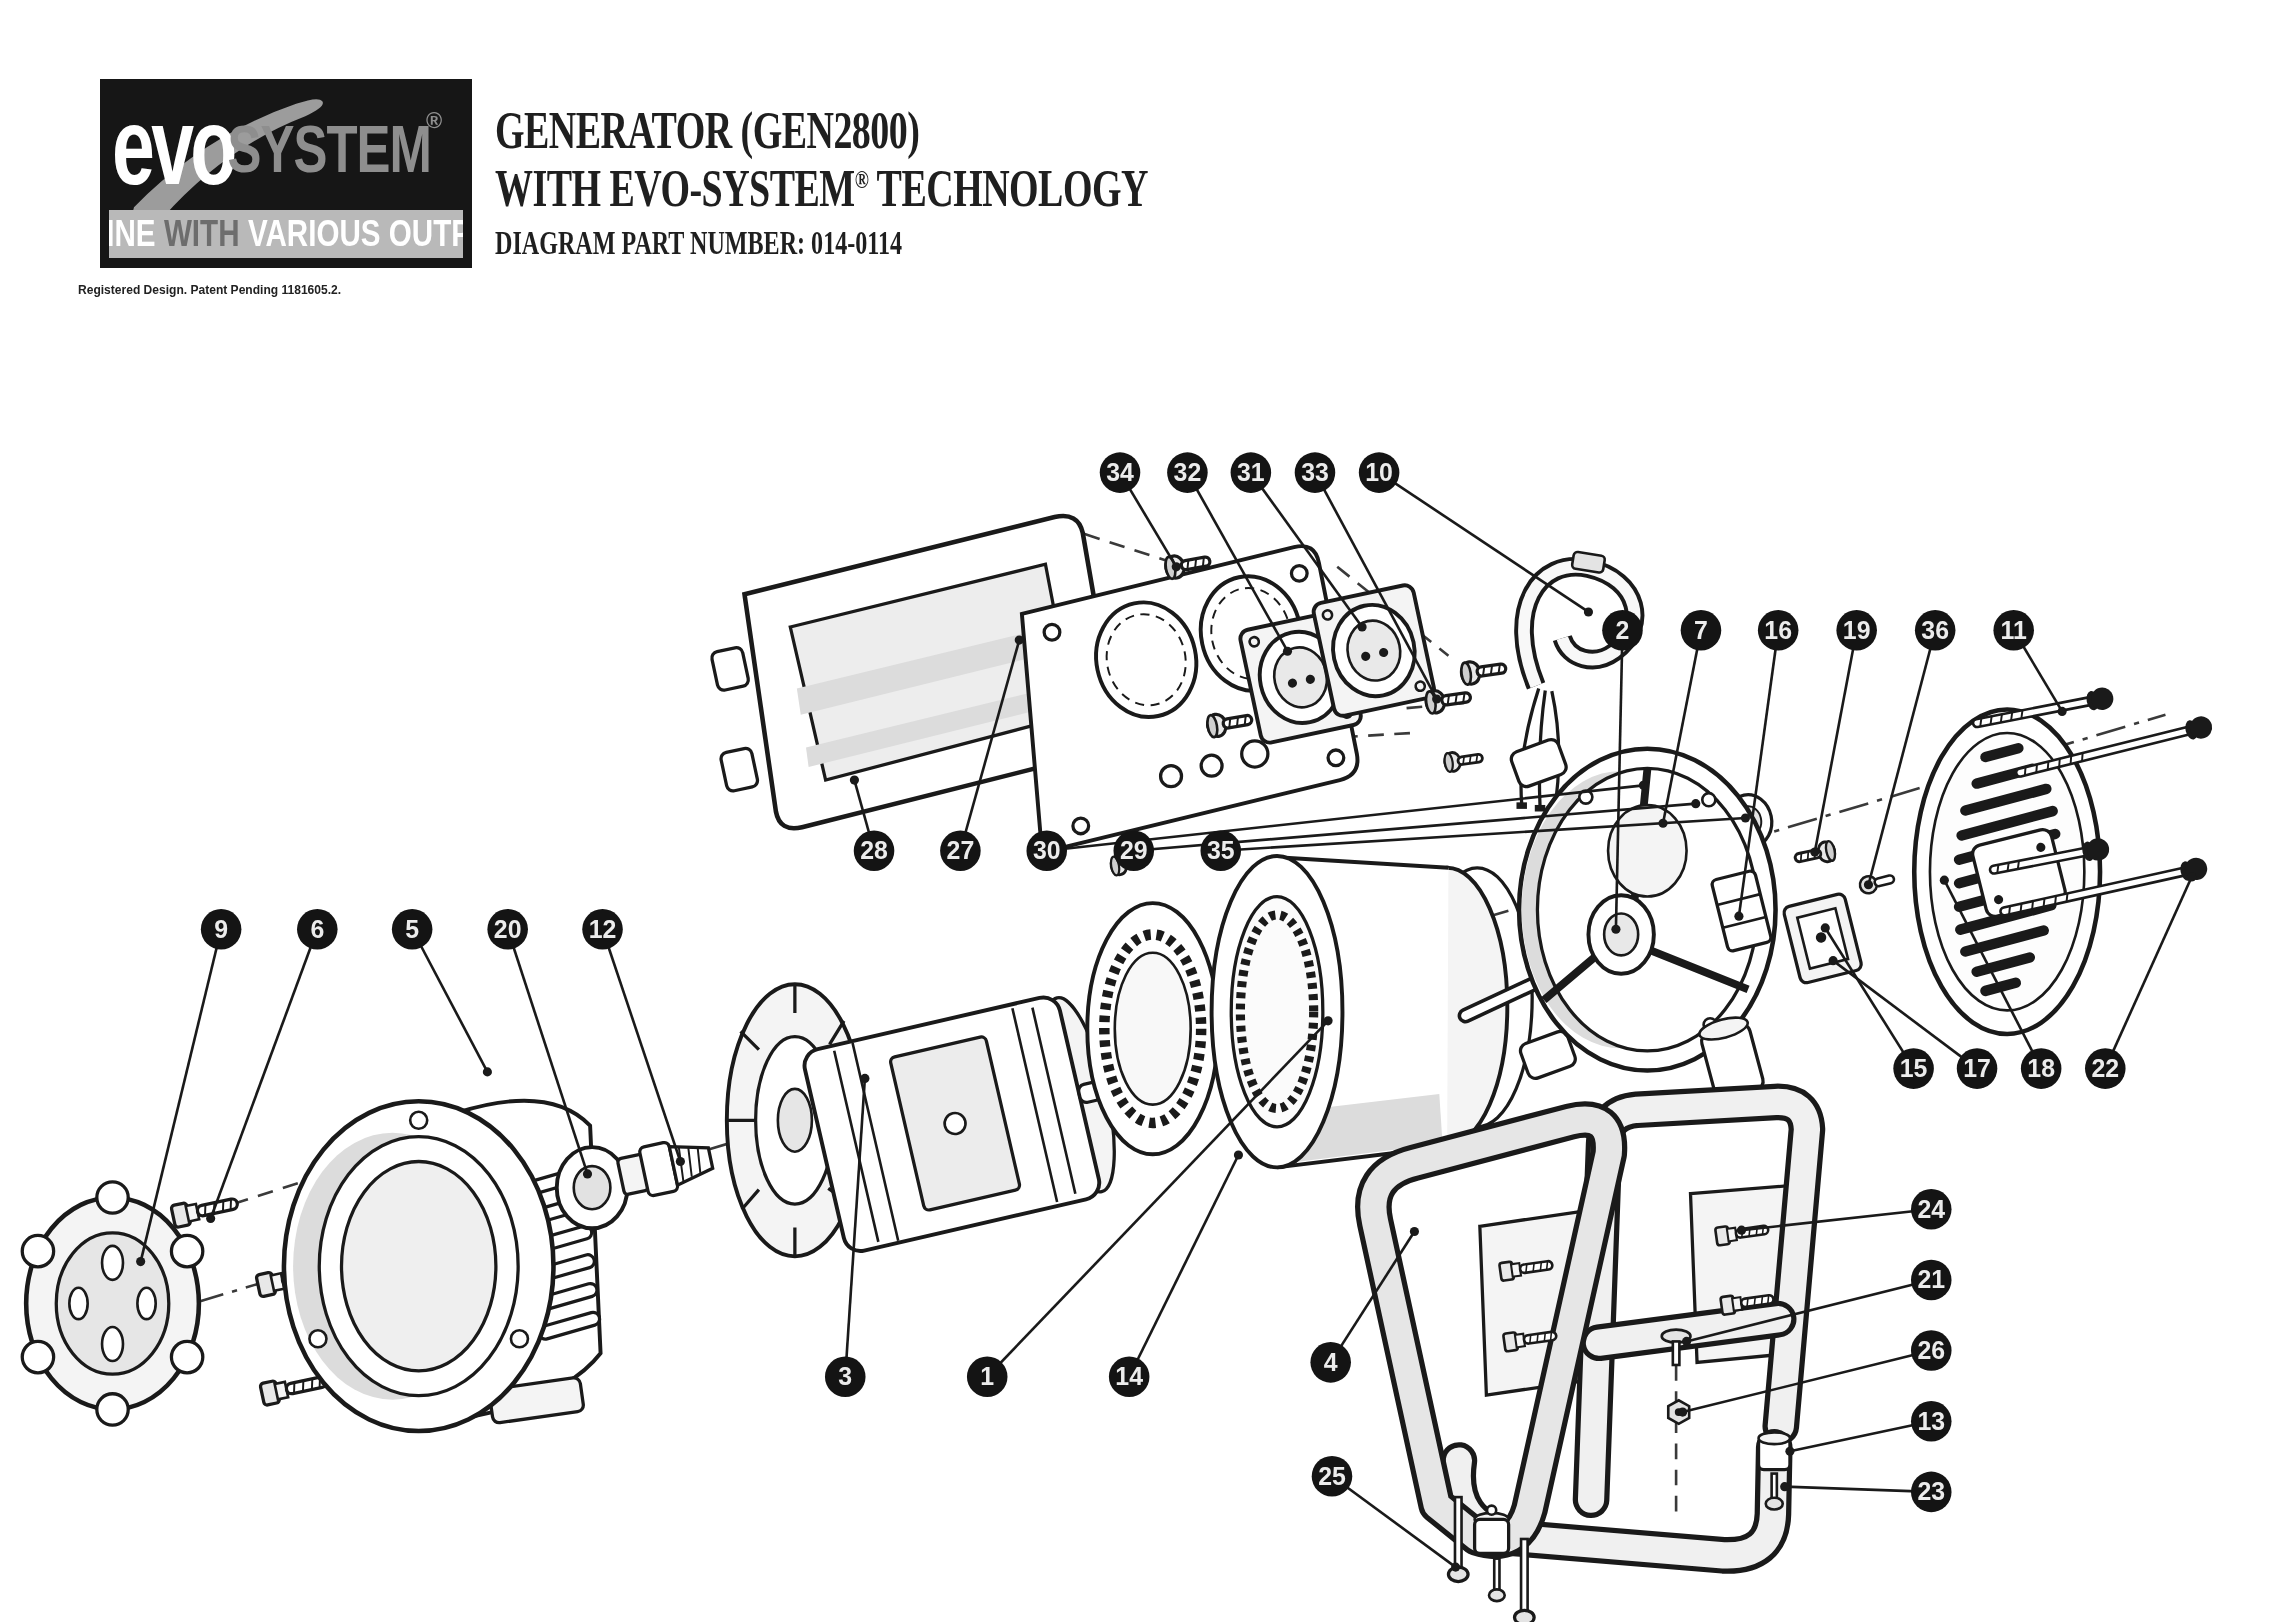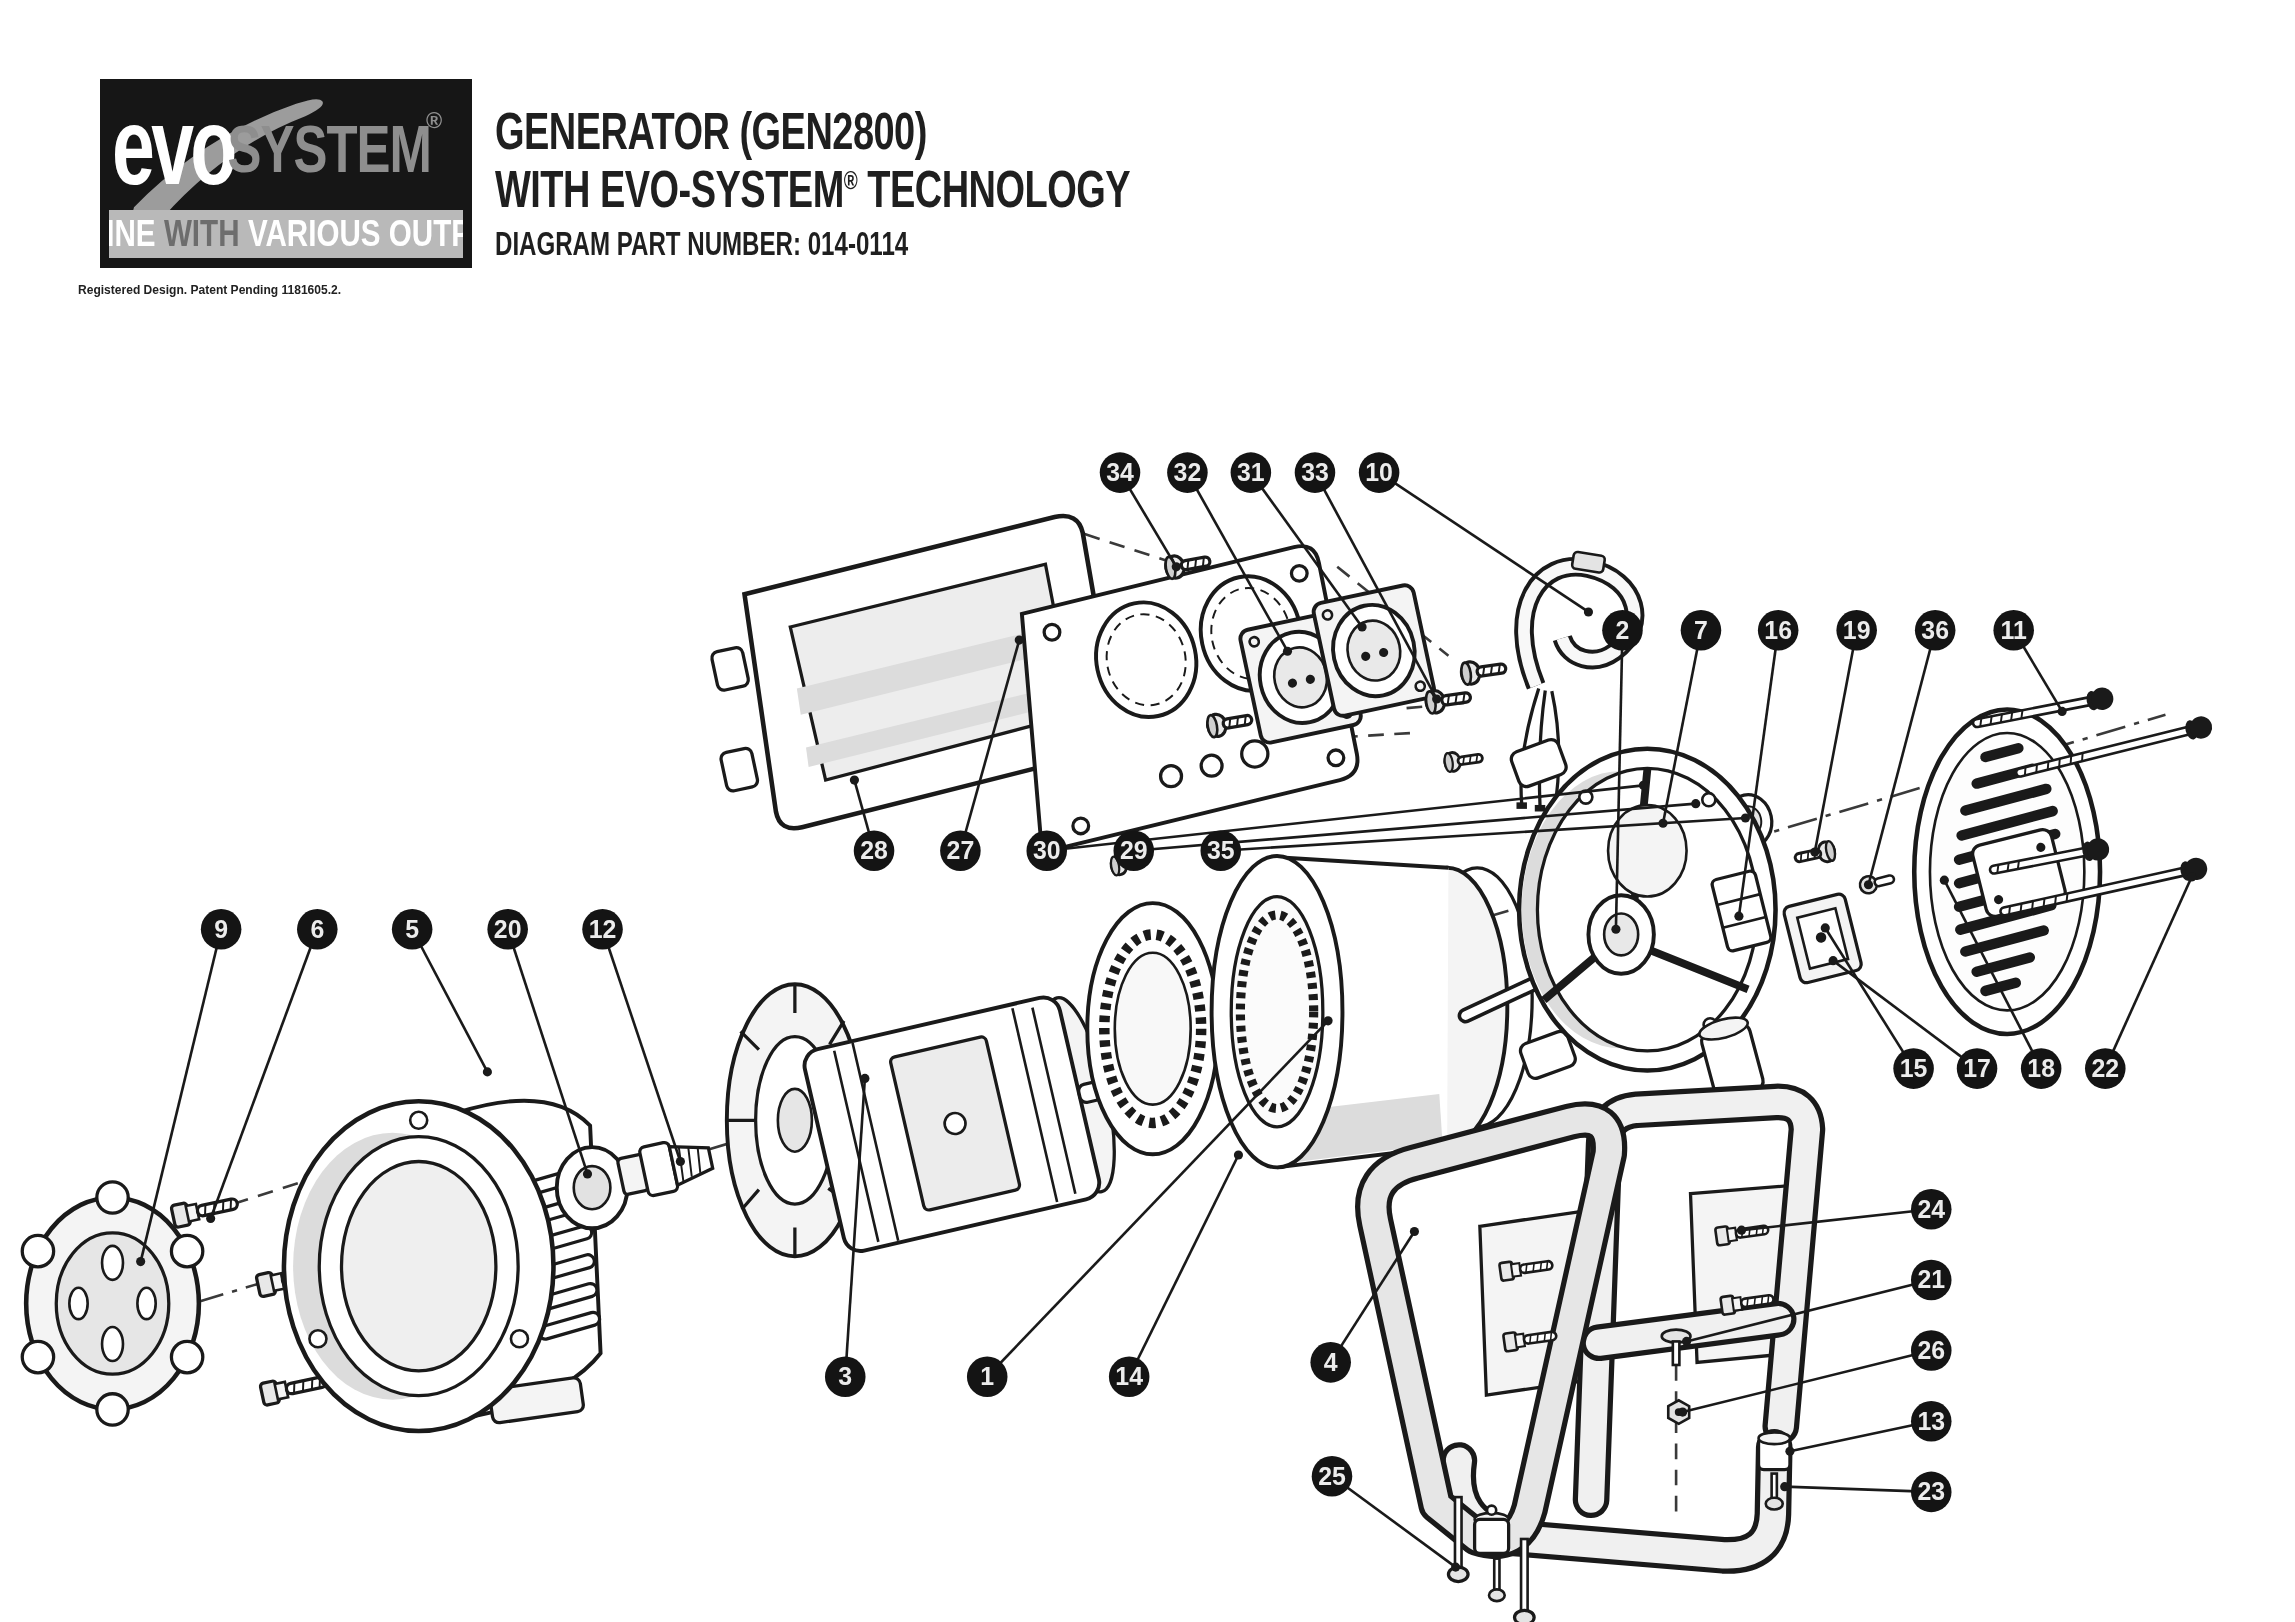--- a/index.html
+++ b/index.html
@@ -15,21 +15,21 @@
        transform:scaleX(.76) translateX(-77px);transform-origin:left top;line-height:1;
        position:relative;top:-11.8px;}
   .regmark{position:absolute;left:326px;top:29px;font-size:22px;color:#8e8e8e;font-weight:bold;}
   .logo-bar{position:absolute;left:9.2px;right:9.2px;bottom:10.5px;height:48px;background:#b9b9b9;
             display:flex;align-items:center;justify-content:center;overflow:hidden;}
   .bar-inner{display:flex;gap:10.5px;transform:scaleX(.8);white-space:nowrap;}
   .bar-inner span{font-size:37px;font-weight:bold;line-height:1;}
   .bar-w{color:#ffffff;} .bar-m{color:#6d6d6d;}
   .patent{position:absolute;left:78px;top:282px;font-size:13.7px;font-weight:bold;color:#222;
           transform:scaleX(.88);transform-origin:left top;white-space:nowrap;}
-  .titles{position:absolute;left:495px;top:102px;color:#1f1f1f;}
+  .titles{position:absolute;left:495px;top:102px;color:#1f1f1f;font-family:Liberation Serif, serif;}
   .t-big{font-size:52px;font-weight:bold;line-height:1.12;transform:scaleX(.73);
          transform-origin:left top;white-space:nowrap;letter-spacing:-0.7px;}
   .t-big sup{font-size:26px;}
   .t-small{font-size:33px;font-weight:bold;margin-top:6.5px;transform:scaleX(.73);
            transform-origin:left top;white-space:nowrap;}
   
   svg.diagram{position:absolute;left:0;top:0;width:2295px;height:1623px;}
   .ln{fill:none;stroke:#1a1a1a;}
   .fw{fill:#ffffff;stroke:#1a1a1a;}
   .fl{fill:#f4f4f4;stroke:#1a1a1a;}

